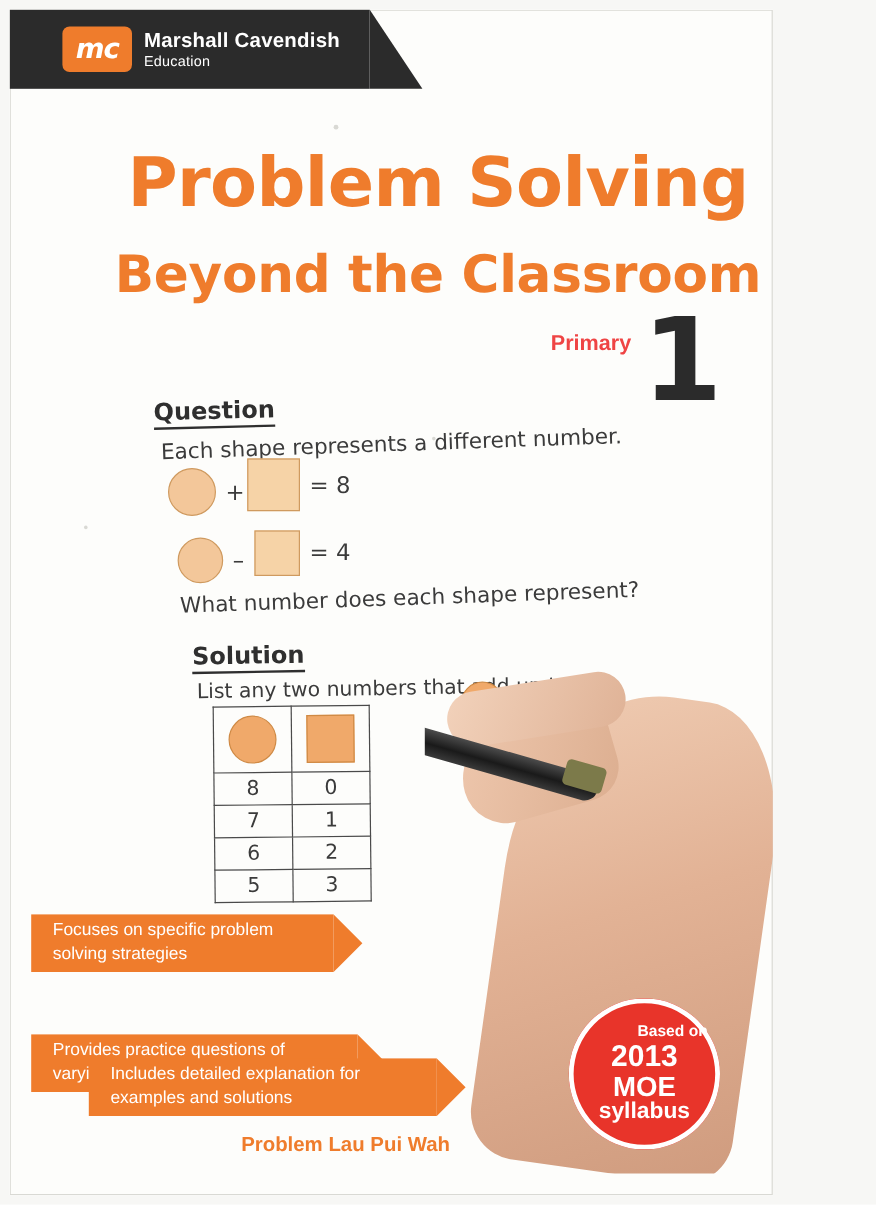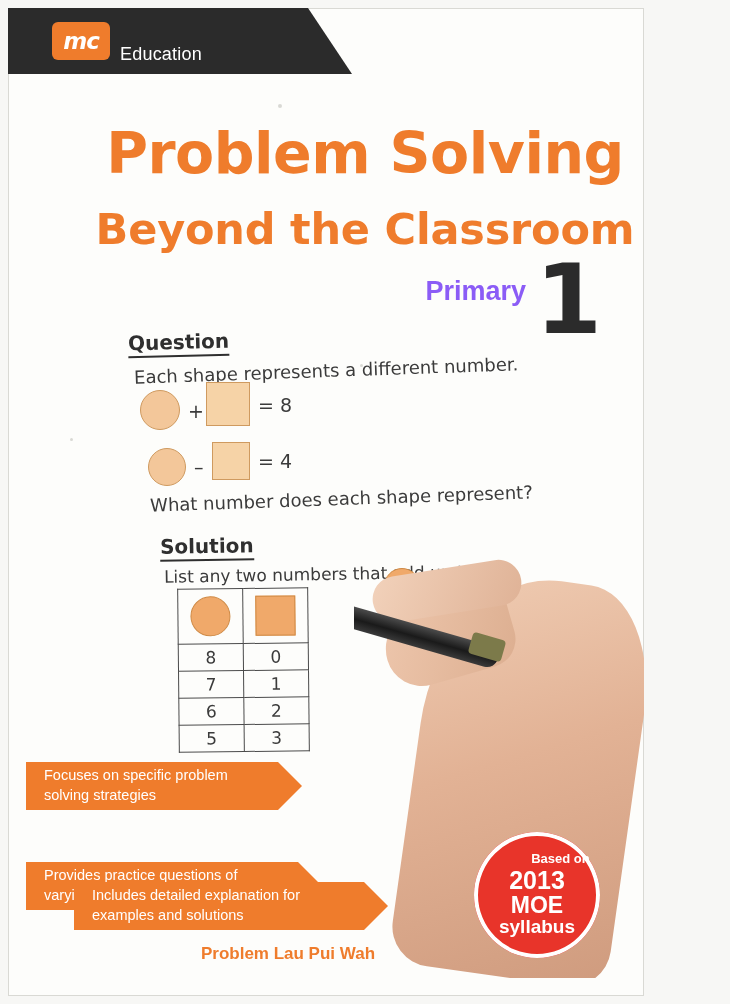--- a/index.html
+++ b/index.html
@@ -74,21 +74,21 @@
     color: #ffffff;
     font-size: 17px;
     font-weight: bold;
     letter-spacing: 0.2px;
   }
   .brand-sub {
     position: absolute;
     left: 112px;
     top: 36px;
     color: #ffffff;
-    font-size: 18px;
+    font-size: 12px;
     letter-spacing: 0.2px;
   }
 
   
   .title-main {
     position: absolute;
     left: 0;
     top: 112px;
     width: 714px;
     text-align: center;
@@ -107,22 +107,22 @@
     color: #ef7c2c;
     font-size: 43px;
     font-weight: bold;
     letter-spacing: -0.2px;
     font-family: "DejaVu Sans", sans-serif;
   }
   .level-label {
     position: absolute;
     right: 118px;
     top: 268px;
-    color: #8b5cf6;
-    font-size: 27px;
+    color: #ef4444;
+    font-size: 18px;
     font-weight: bold;
   }
   .level-number {
     position: absolute;
     right: 42px;
     top: 244px;
     color: #2b2b2b;
     font-size: 96px;
     font-weight: bold;
     line-height: 1;
@@ -415,20 +415,21 @@
   }
 </style>
 </head>
 <body>
 
 <div class="page">
   <div class="cover">
 
     <div class="header-band"></div>
     <div class="mc-logo">mc</div>
+    <div class="brand-name">Marshall Cavendish</div>
     <div class="brand-sub">Education</div>
 
     <div class="speck" style="left:270px;top:96px;width:4px;height:4px;"></div>
     <div class="speck" style="left:352px;top:356px;width:3px;height:3px;"></div>
     <div class="speck" style="left:62px;top:430px;width:3px;height:3px;"></div>
 
     <div class="title-main">Problem Solving</div>
     <div class="title-sub">Beyond the Classroom</div>
     <div class="level-label">Primary</div>
     <div class="level-number">1</div>

